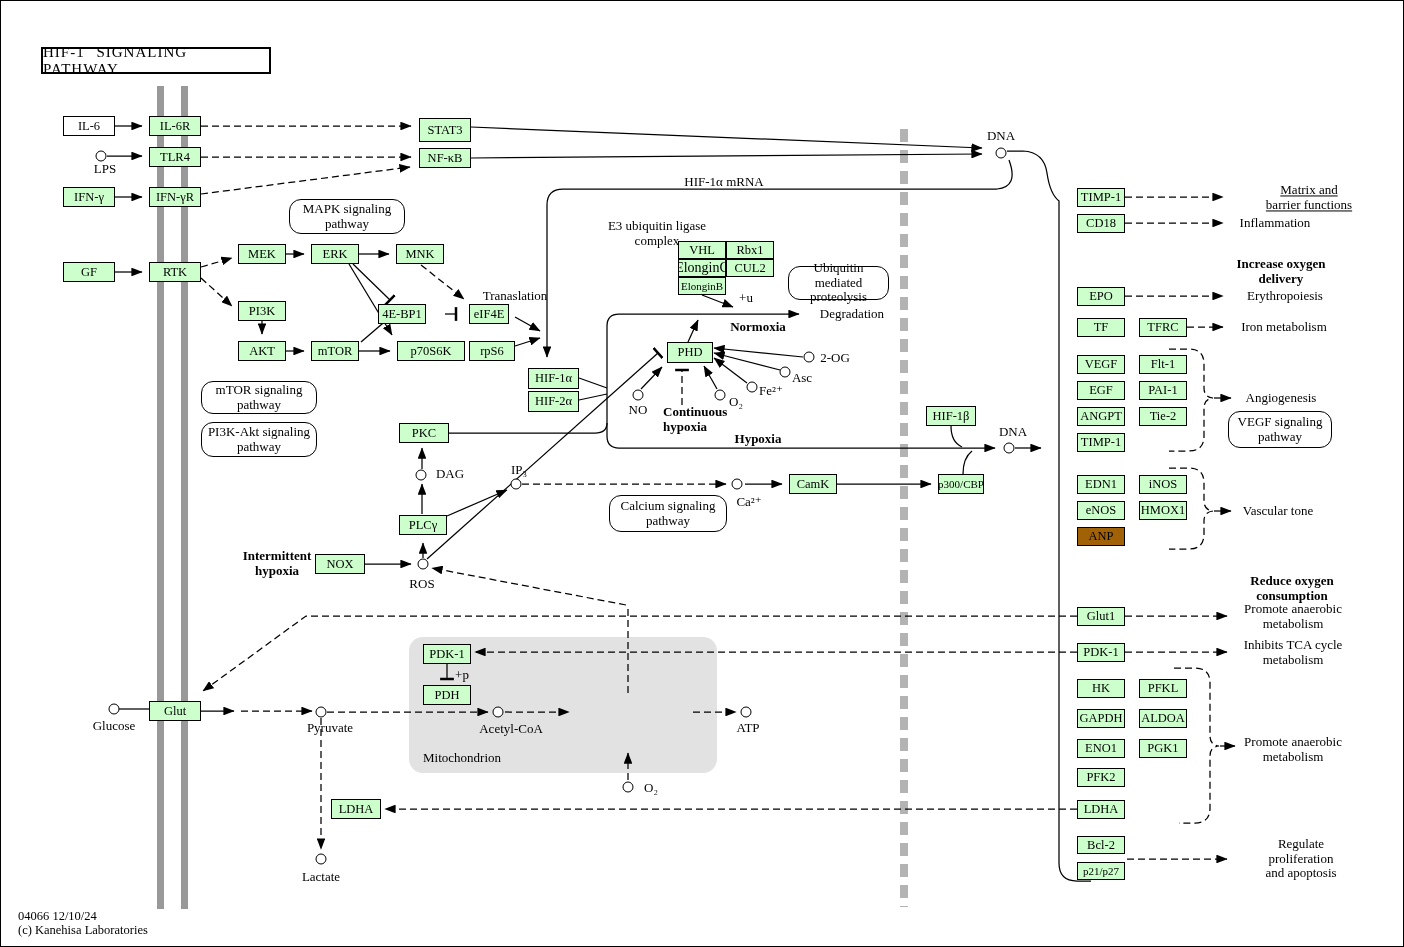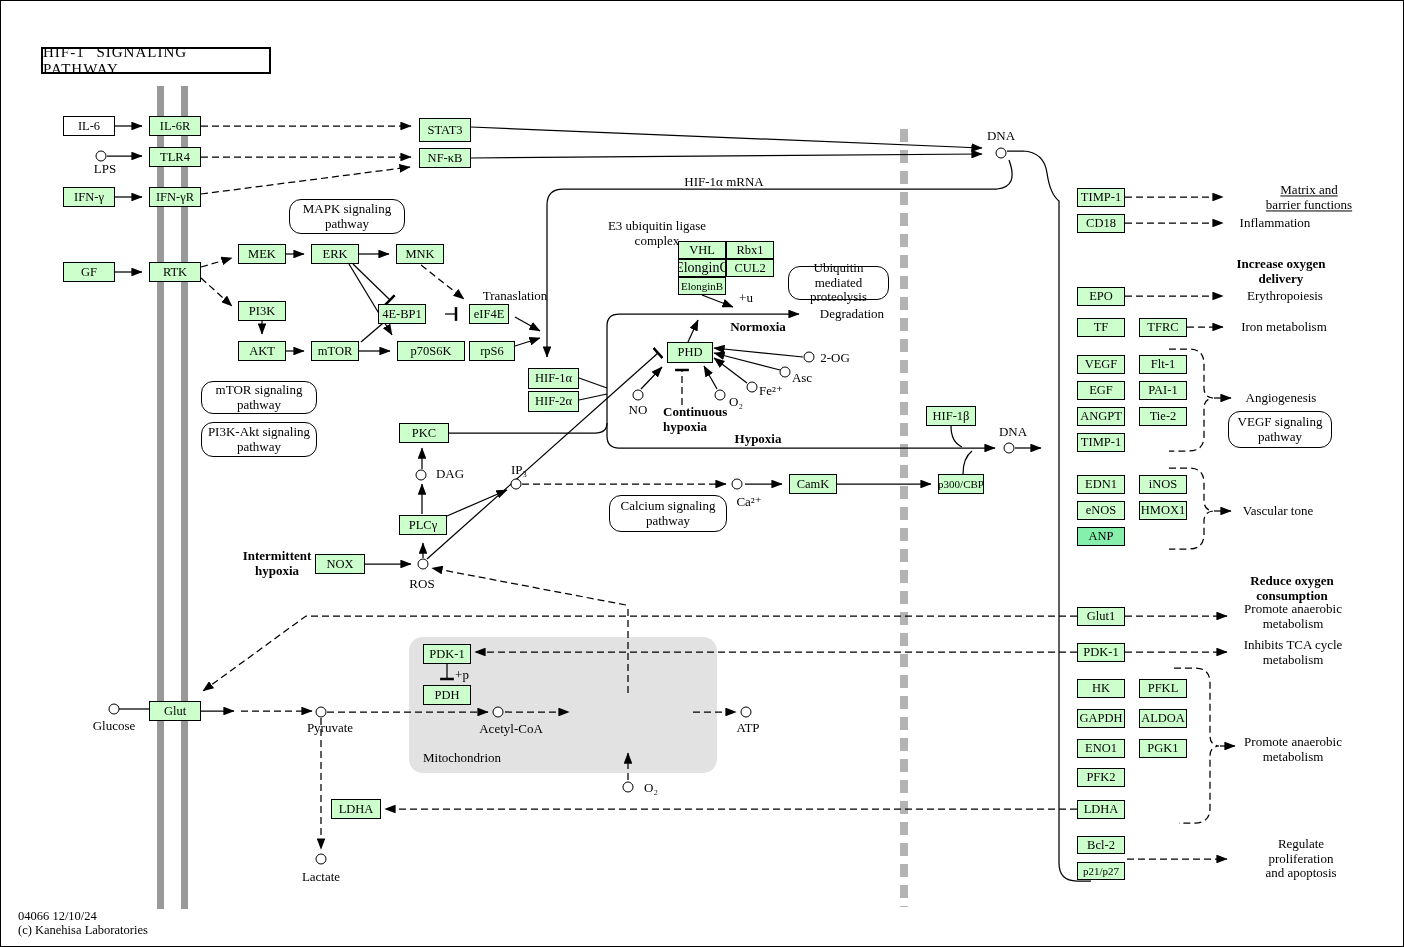--- a/index.html
+++ b/index.html
@@ -171,21 +171,21 @@
       <div class="gene" style="left: 1138px; top: 354px; width: 48px; height: 19px; background: rgb(204, 255, 204);">Flt-1</div>
       <div class="gene" style="left: 1076px; top: 380px; width: 48px; height: 19px; background: rgb(204, 255, 204);">EGF</div>
       <div class="gene" style="left: 1138px; top: 380px; width: 48px; height: 19px; background: rgb(204, 255, 204);">PAI-1</div>
       <div class="gene" style="left: 1076px; top: 406px; width: 48px; height: 19px; background: rgb(204, 255, 204);">ANGPT</div>
       <div class="gene" style="left: 1138px; top: 406px; width: 48px; height: 19px; background: rgb(204, 255, 204);">Tie-2</div>
       <div class="gene" style="left: 1076px; top: 432px; width: 48px; height: 19px; background: rgb(204, 255, 204);">TIMP-1</div>
       <div class="gene" style="left: 1076px; top: 474px; width: 48px; height: 19px; background: rgb(204, 255, 204);">EDN1</div>
       <div class="gene" style="left: 1138px; top: 474px; width: 48px; height: 19px; background: rgb(204, 255, 204);">iNOS</div>
       <div class="gene" style="left: 1076px; top: 500px; width: 48px; height: 19px; background: rgb(204, 255, 204);">eNOS</div>
       <div class="gene" style="left: 1138px; top: 500px; width: 48px; height: 19px; background: rgb(204, 255, 204);">HMOX1</div>
-      <div class="gene" style="left: 1076px; top: 526px; width: 48px; height: 19px; background: #86efac; text-align: center;">ANP</div>
+      <div class="gene" style="left: 1076px; top: 526px; width: 48px; height: 19px; background: #a16207; text-align: center;">ANP</div>
       <div class="gene" style="left: 1076px; top: 606px; width: 48px; height: 19px; background: rgb(204, 255, 204);">Glut1</div>
       <div class="gene" style="left: 1076px; top: 642px; width: 48px; height: 19px; background: rgb(204, 255, 204);">PDK-1</div>
       <div class="gene" style="left: 1076px; top: 678px; width: 48px; height: 19px; background: rgb(204, 255, 204);">HK</div>
       <div class="gene" style="left: 1138px; top: 678px; width: 48px; height: 19px; background: rgb(204, 255, 204);">PFKL</div>
       <div class="gene" style="left: 1076px; top: 708px; width: 48px; height: 19px; background: rgb(204, 255, 204);">GAPDH</div>
       <div class="gene" style="left: 1138px; top: 708px; width: 48px; height: 19px; background: rgb(204, 255, 204);">ALDOA</div>
       <div class="gene" style="left: 1076px; top: 738px; width: 48px; height: 19px; background: rgb(204, 255, 204);">ENO1</div>
       <div class="gene" style="left: 1138px; top: 738px; width: 48px; height: 19px; background: rgb(204, 255, 204);">PGK1</div>
       <div class="gene" style="left: 1076px; top: 767px; width: 48px; height: 19px; background: rgb(204, 255, 204);">PFK2</div>
       <div class="gene" style="left: 1076px; top: 799px; width: 48px; height: 19px; background: rgb(204, 255, 204);">LDHA</div>

